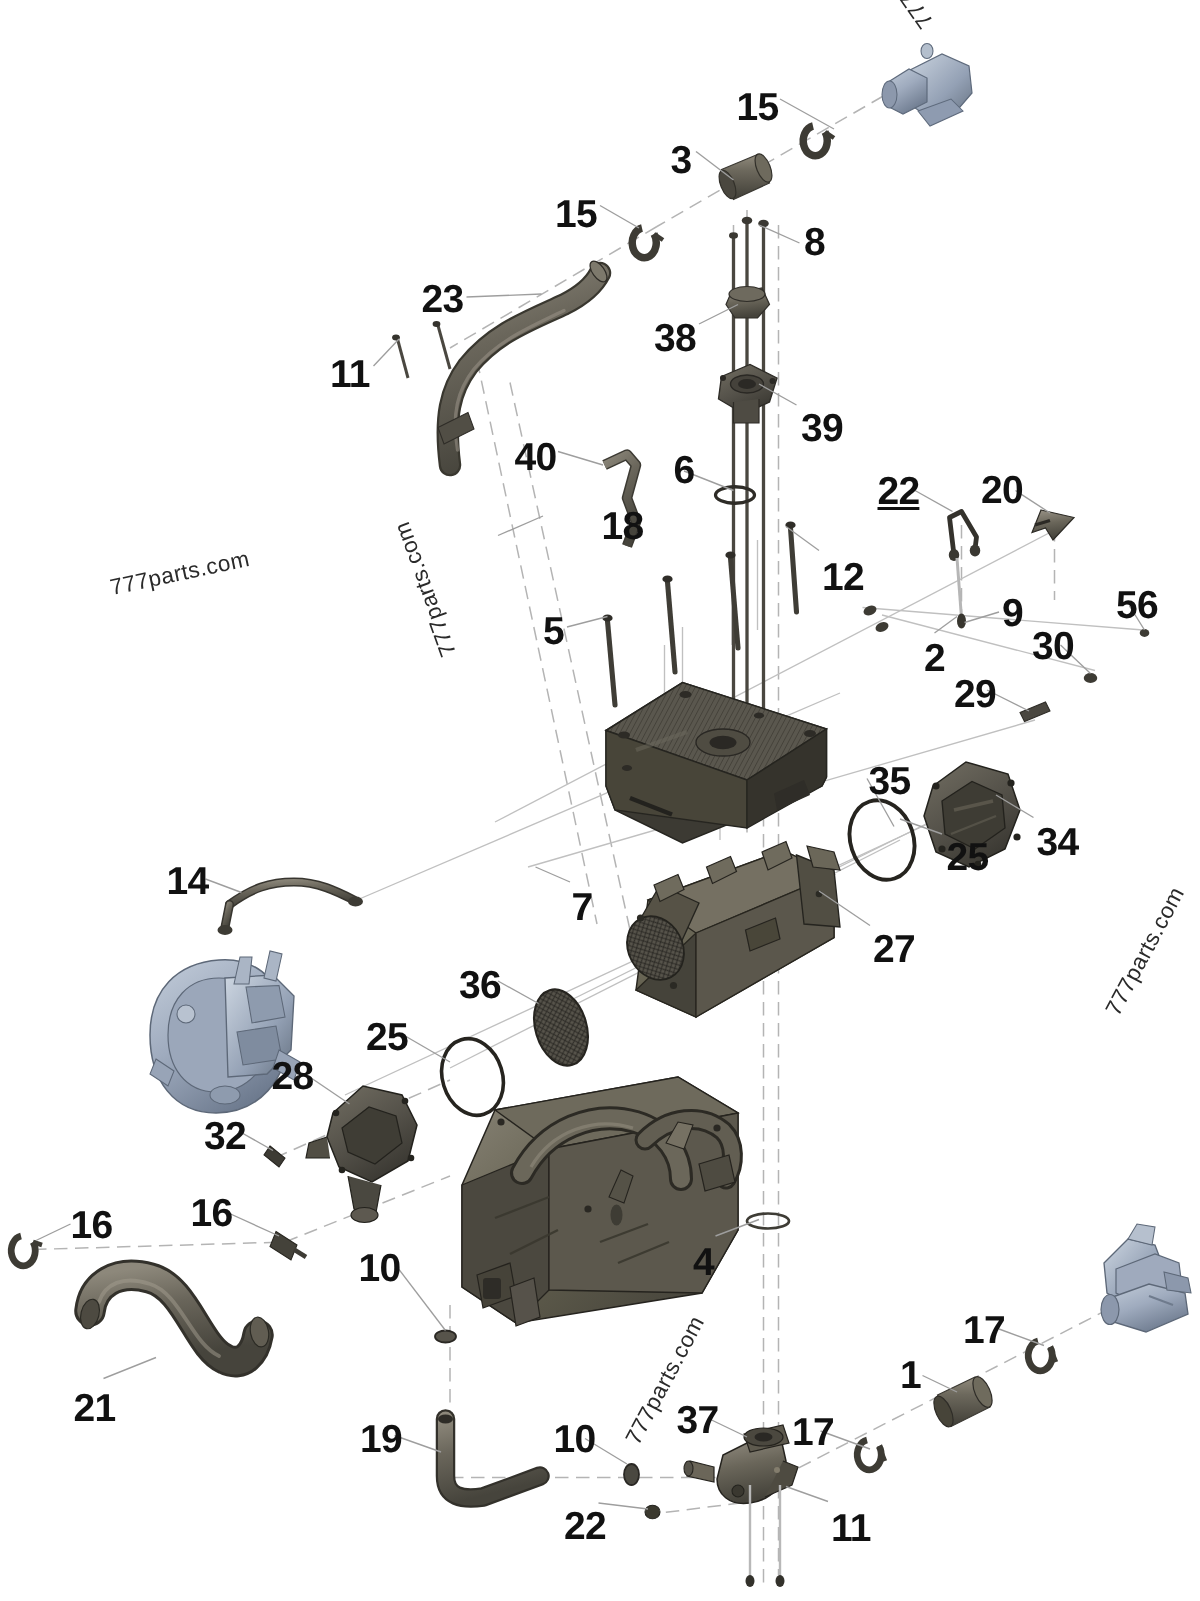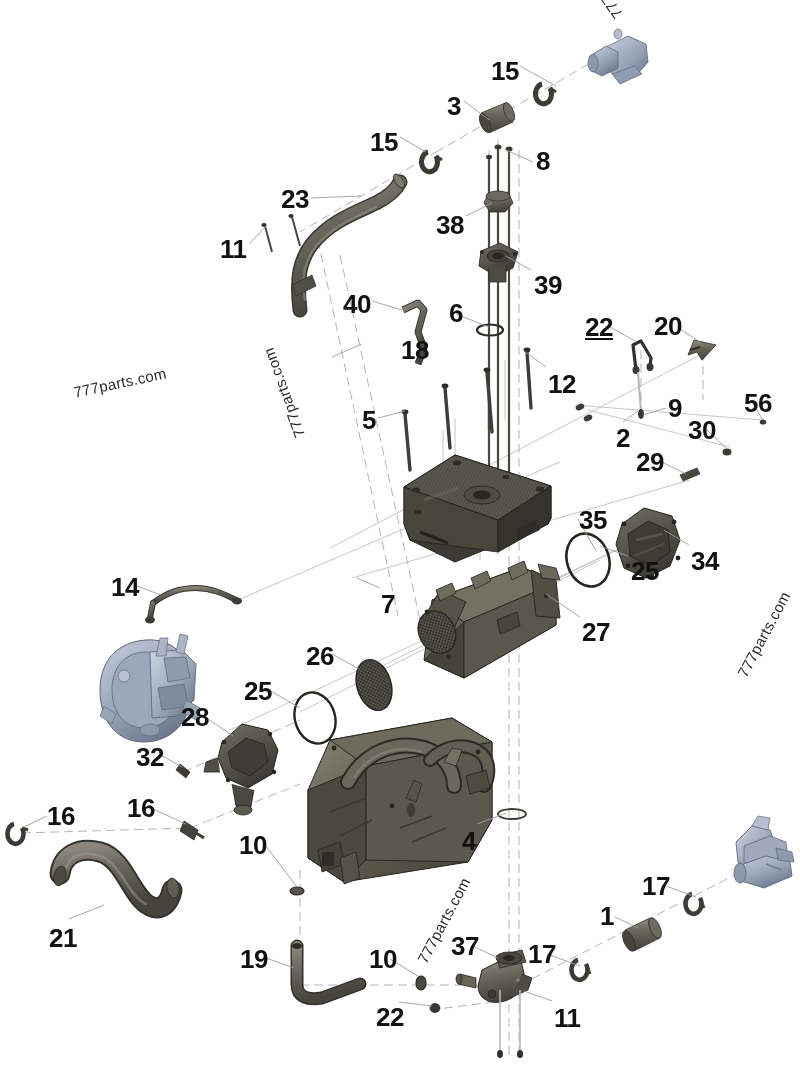--- a/index.html
+++ b/index.html
@@ -491,21 +491,21 @@
     <div class="callout" style="left:616px;top:425px;">2</div>
     <div class="callout" style="left:744px;top:390px;">56</div>
     <div class="callout" style="left:688px;top:417px;">30</div>
     <div class="callout" style="left:636px;top:449px;">29</div>
     <div class="callout" style="left:579px;top:507px;">35</div>
     <div class="callout" style="left:691px;top:548px;">34</div>
     <div class="callout" style="left:631px;top:558px;">25</div>
     <div class="callout" style="left:381px;top:591px;">7</div>
     <div class="callout" style="left:582px;top:619px;">27</div>
     <div class="callout" style="left:111px;top:574px;">14</div>
-    <div class="callout" style="left:306px;top:643px;">26</div>
+    <div class="callout" style="left:306px;top:643px;">36</div>
     <div class="callout" style="left:244px;top:678px;">25</div>
     <div class="callout" style="left:181px;top:704px;">28</div>
     <div class="callout" style="left:136px;top:744px;">32</div>
     <div class="callout" style="left:47px;top:803px;">16</div>
     <div class="callout" style="left:127px;top:795px;">16</div>
     <div class="callout" style="left:239px;top:832px;">10</div>
     <div class="callout" style="left:49px;top:925px;">21</div>
     <div class="callout" style="left:240px;top:946px;">19</div>
     <div class="callout" style="left:369px;top:946px;">10</div>
     <div class="callout" style="left:376px;top:1004px;">22</div>

